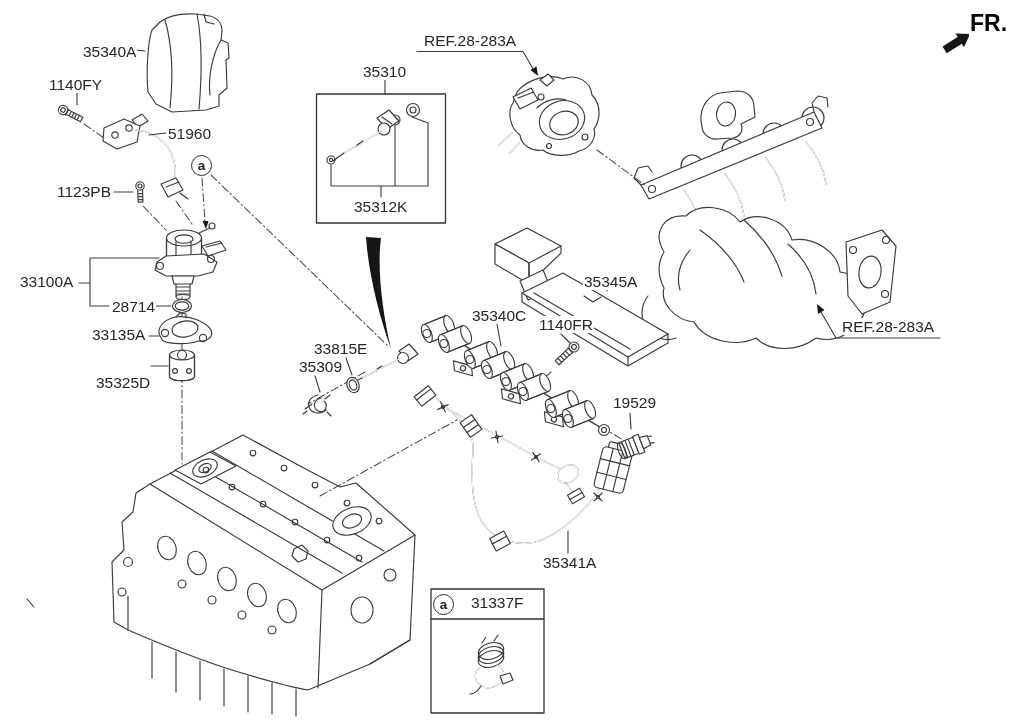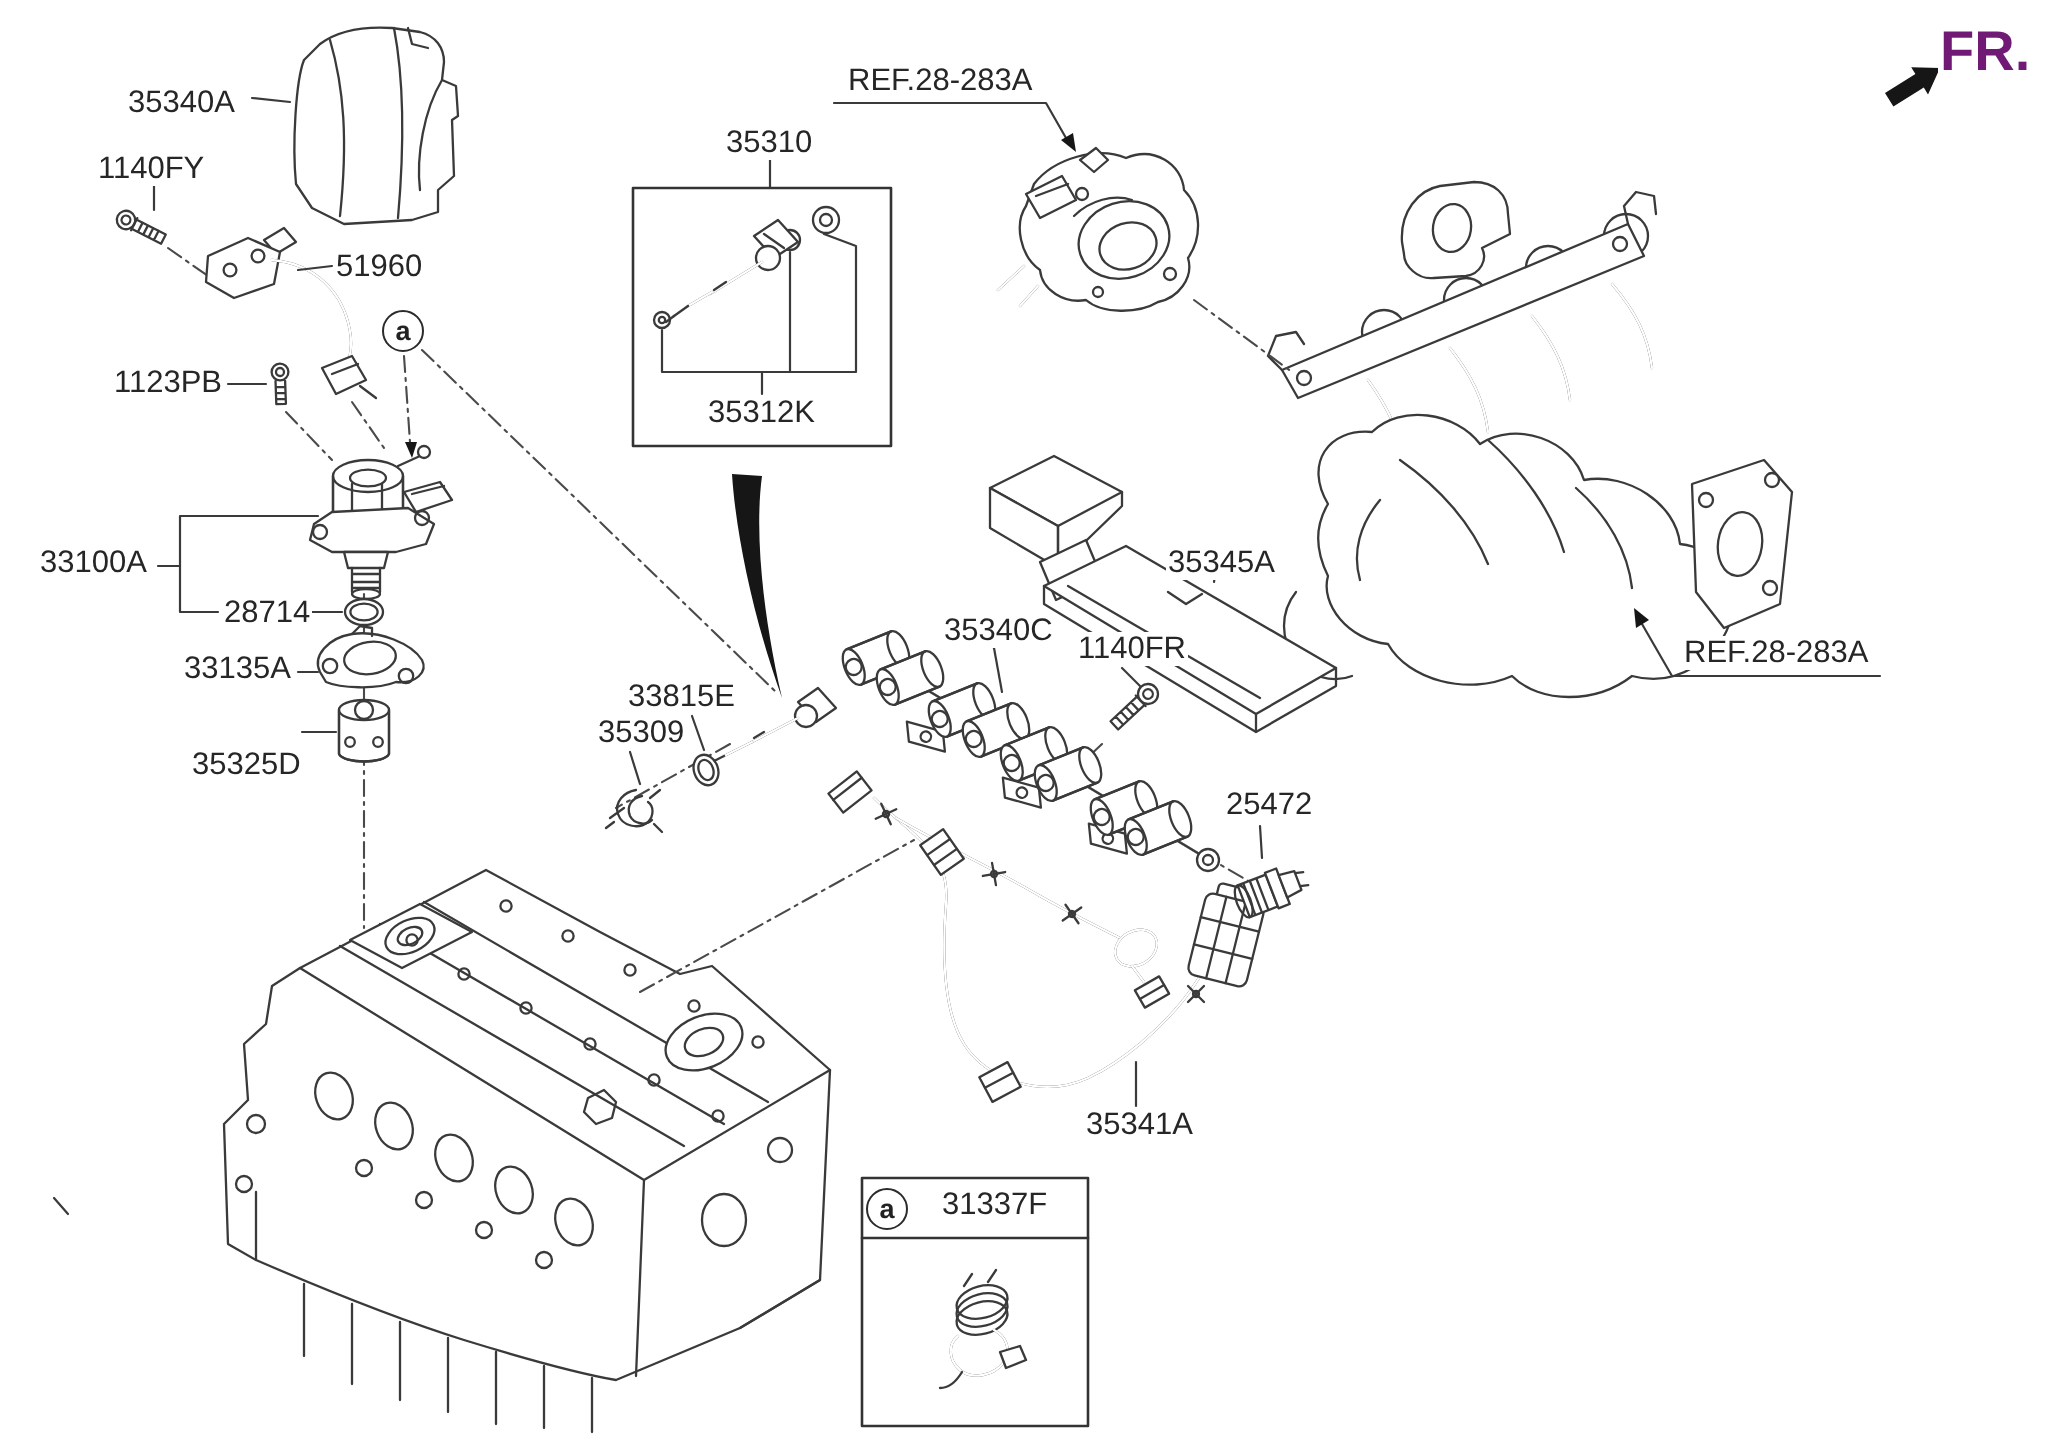--- a/index.html
+++ b/index.html
@@ -8,21 +8,21 @@
   #art{position:absolute;left:0;top:0;}
   svg *{stroke:#3a3a3a;stroke-width:1.15;fill:none;stroke-linecap:round;stroke-linejoin:round;}
   svg .f{fill:#fff;}
   svg .blk{fill:#161616;stroke:none;}
   svg .wo{stroke:#fff;}
   svg .dd{stroke:#4a4a4a;stroke-width:1.05;stroke-dasharray:8 3 1.5 3;}
   svg .ld{stroke:#3a3a3a;stroke-width:1.1;}
   svg .bx{stroke:#333;stroke-width:1.3;}
   .lbl{position:absolute;font-size:15.5px;line-height:1.1;color:#262626;white-space:nowrap;
        background:#fff;padding:0 1px;}
-  .fr-lbl{font-size:28px;font-weight:bold;color:#701a75;}
+  .fr-lbl{font-size:23px;font-weight:bold;color:#000000;}
   .callout{position:absolute;width:21px;height:21px;border:1.5px solid #2b2b2b;border-radius:50%;
            background:#fff;display:flex;align-items:center;justify-content:center;
            font-size:13.5px;font-weight:600;color:#222;box-sizing:border-box;}
 </style>
 </head>
 <body>
 
 <div id="canvas">
 
 <svg id="art" width="1025" height="727" viewBox="0 0 1025 727">
@@ -437,37 +437,37 @@
     <polygon class="blk" points="817,304 824.5,310 818,314"></polygon>
     <polygon class="blk" points="206,229 208.5,221 202.5,221"></polygon>
     <path class="ld" d="M27,599 L34,607"></path>
     <rect class="bx" x="316.5" y="94" width="129" height="129"></rect>
     <rect class="bx" x="431" y="589" width="113" height="124"></rect>
     <path class="bx" d="M431,619 L544,619"></path>
     <polygon class="blk" points="970,34 964,47.2 961.9,43.8 946.7,53.3 942.5,46.5 957.7,37 955.6,33.6"></polygon>
   </g>
 </svg>
 
-<div class="lbl" style="left:63px;top:43px">35340A</div>
+<div class="lbl" style="left:82px;top:43px">35340A</div>
 <div class="lbl" style="left:48px;top:76px">1140FY</div>
 <div class="lbl" style="left:167px;top:125px">51960</div>
 <div class="lbl" style="left:56px;top:183px">1123PB</div>
 <div class="lbl" style="left:19px;top:273px">33100A</div>
 <div class="lbl" style="left:111px;top:298px">28714</div>
 <div class="lbl" style="left:91px;top:326px">33135A</div>
 <div class="lbl" style="left:95px;top:374px">35325D</div>
 <div class="lbl" style="left:362px;top:63px">35310</div>
 <div class="lbl" style="left:353px;top:198px">35312K</div>
 <div class="lbl" style="left:423px;top:32px">REF.28-283A</div>
 <div class="lbl" style="left:583px;top:273px">35345A</div>
 <div class="lbl" style="left:471px;top:307px">35340C</div>
 <div class="lbl" style="left:538px;top:316px">1140FR</div>
 <div class="lbl" style="left:313px;top:340px">33815E</div>
 <div class="lbl" style="left:298px;top:358px">35309</div>
-<div class="lbl" style="left:612px;top:394px">25472</div>
+<div class="lbl" style="left:612px;top:394px">19529</div>
 <div class="lbl" style="left:542px;top:554px">35341A</div>
 <div class="lbl" style="left:470px;top:594px">31337F</div>
 <div class="lbl" style="left:841px;top:318px">REF.28-283A</div>
 <div class="lbl fr-lbl" style="left:969px;top:11px">FR.</div>
 
 <div class="callout" style="left:191px;top:155px">a</div>
 <div class="callout" style="left:433px;top:594px">a</div>
 
 </div>
 

